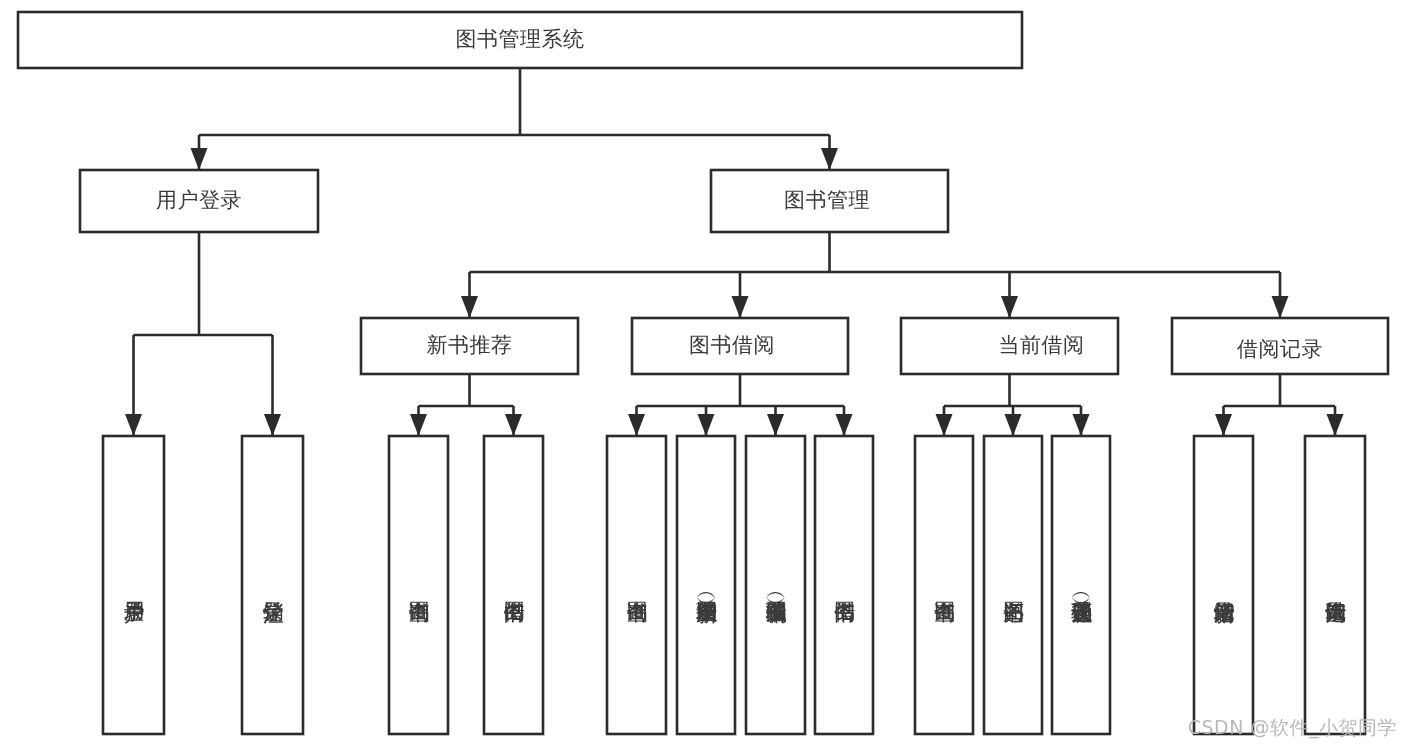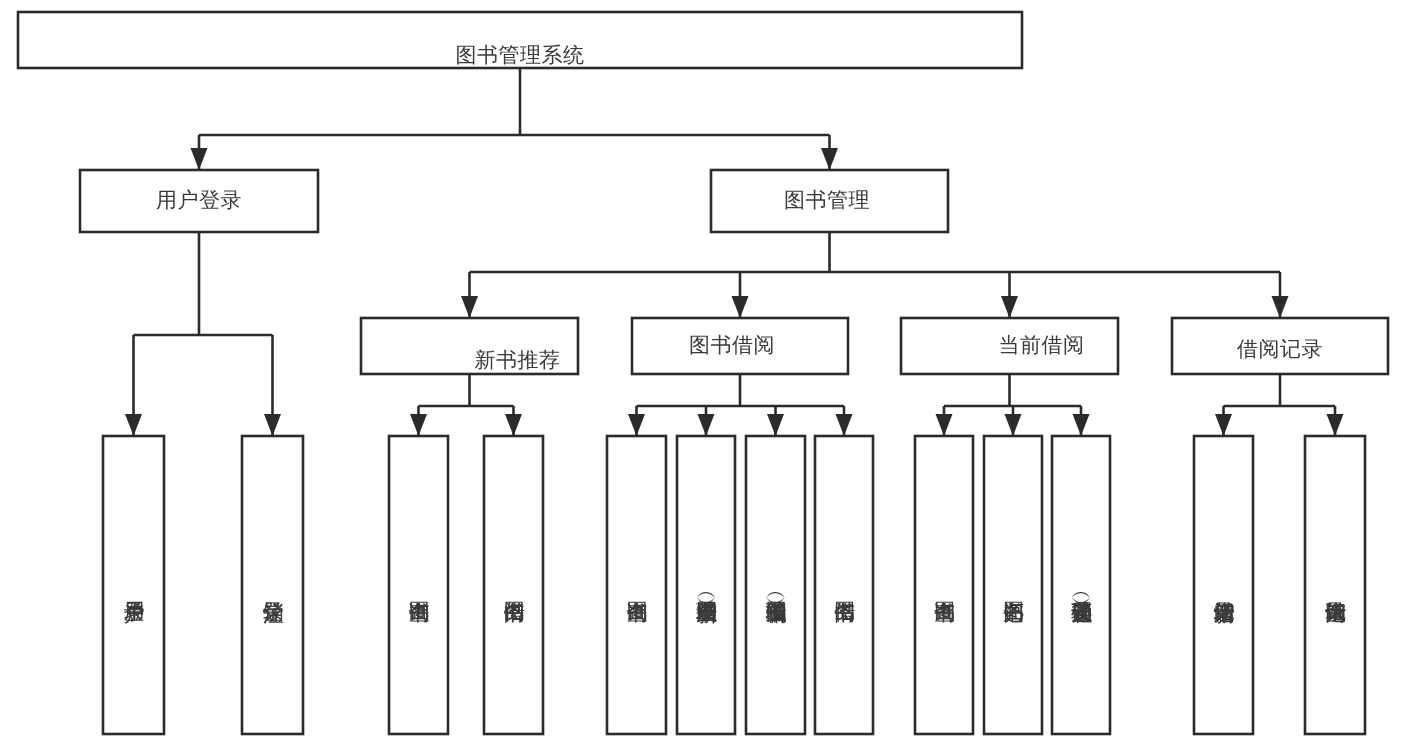--- a/index.html
+++ b/index.html
@@ -155,36 +155,37 @@
         <rect x="815" y="436" width="58" height="298" class="box-rect"></rect>
         <rect x="915" y="436" width="58" height="298" class="box-rect"></rect>
         <rect x="984" y="436" width="58" height="298" class="box-rect"></rect>
         <rect x="1052" y="436" width="58" height="298" class="box-rect"></rect>
         <rect x="1194" y="436" width="59" height="298" class="box-rect"></rect>
         <rect x="1305" y="436" width="60" height="298" class="box-rect"></rect>
       </g>
   </svg>
 
   <div id="labels-layer">
-      <div class="node-label-h" style="left: 18px; top: 28px; width: 1004px; height: 55px;">图书管理系统</div>
+      <div class="node-label-h" style="left: 18px; top: 12px; width: 1004px; height: 55px;">图书管理系统</div>
       <div class="node-label-h" style="left: 80px; top: 170px; width: 238px; height: 62px;">用户登录</div>
       <div class="node-label-h" style="left: 711px; top: 170px; width: 232px; height: 62px;">图书管理</div>
-      <div class="node-label-h" style="left: 361px; top: 333px; width: 217px; height: 56px; padding-left: 48px;">新书推荐</div>
+      <div class="node-label-h" style="left: 361px; top: 318px; width: 217px; height: 56px;">新书推荐</div>
       <div class="node-label-h" style="left: 632px; top: 318px; width: 200px; height: 56px;">图书借阅</div>
       <div class="node-label-h" style="left: 901px; top: 318px; width: 217px; height: 56px; padding-left: 32px;">当前借阅</div>
       <div class="node-label-h" style="left: 1172px; top: 318px; width: 216px; height: 64px;">借阅记录</div>
       <div class="node-label-v" style="left: 103px; top: 436px; width: 61px; height: 298px;">用户登录</div>
       <div class="node-label-v" style="left: 242px; top: 436px; width: 61px; height: 298px;">注销登录</div>
       <div class="node-label-v" style="left: 389px; top: 436px; width: 59px; height: 298px;">查询图书</div>
       <div class="node-label-v" style="left: 484px; top: 436px; width: 59px; height: 298px;">借阅图书</div>
       <div class="node-label-v" style="left: 607px; top: 436px; width: 59px; height: 298px;">查询图书</div>
       <div class="node-label-v" style="left: 677px; top: 436px; width: 58px; height: 298px;">新增图书（管理员）</div>
       <div class="node-label-v" style="left: 746px; top: 436px; width: 59px; height: 298px;">编辑图书（管理员）</div>
       <div class="node-label-v" style="left: 815px; top: 436px; width: 58px; height: 298px;">借阅图书</div>
       <div class="node-label-v" style="left: 915px; top: 436px; width: 58px; height: 298px;">查询图书</div>
       <div class="node-label-v" style="left: 984px; top: 436px; width: 58px; height: 298px;">归还图书</div>
       <div class="node-label-v" style="left: 1052px; top: 436px; width: 58px; height: 298px;">确认归还（管理员）</div>
       <div class="node-label-v" style="left: 1194px; top: 436px; width: 59px; height: 298px;">新增借阅记录</div>
       <div class="node-label-v" style="left: 1305px; top: 436px; width: 60px; height: 298px;">查询借阅记录</div>
     </div>
 
+  <div class="watermark">CSDN @软件_小贺同学</div>
 
 </div>
 
 </body></html>

